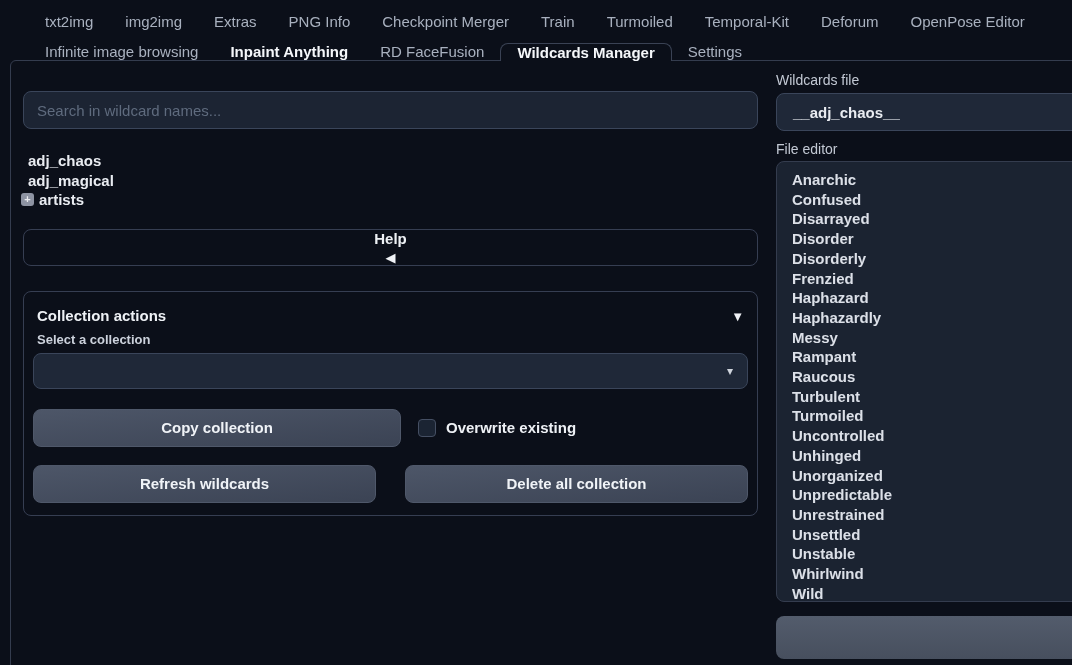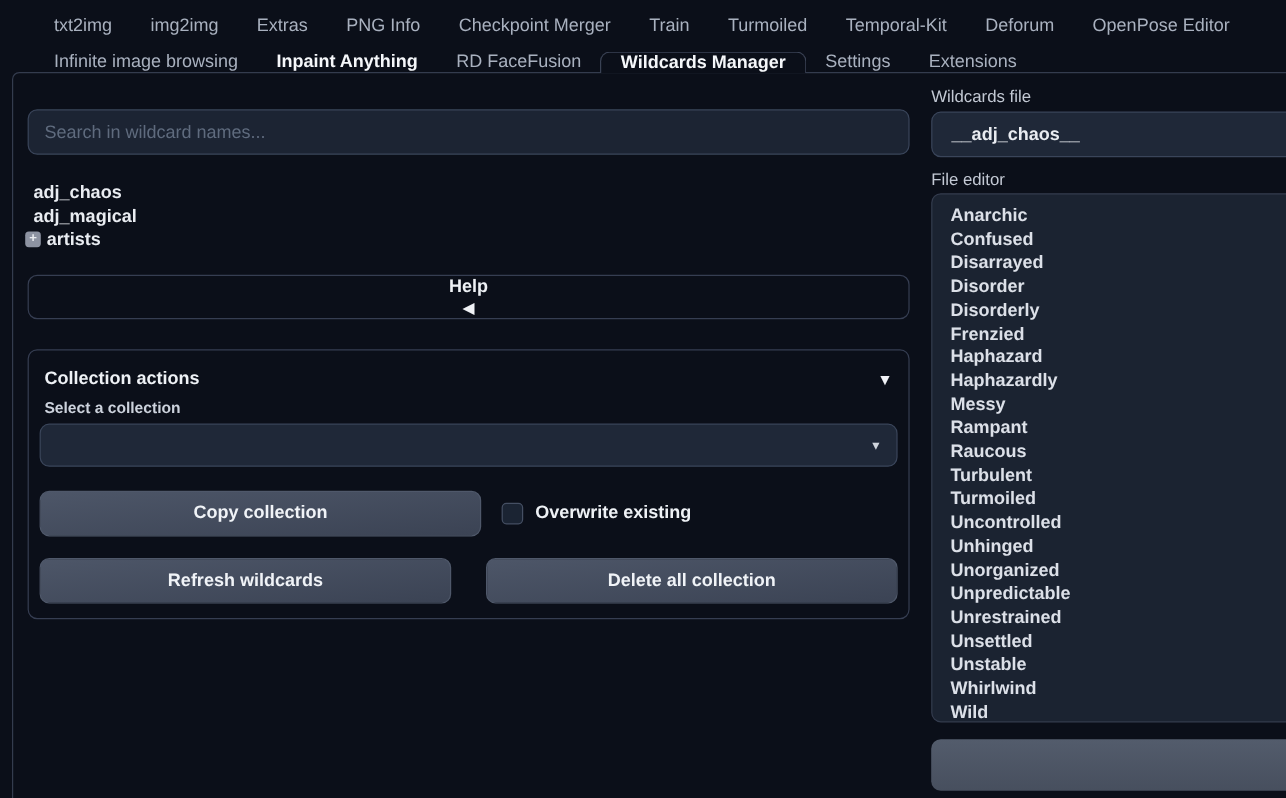--- a/index.html
+++ b/index.html
@@ -124,21 +124,20 @@
   <div class="nav-item">Deforum</div>
   <div class="nav-item">OpenPose Editor</div>
 </div>
 
 <div class="nav">
   <div class="nav-item">Infinite image browsing</div>
   <div class="nav-item hl">Inpaint Anything</div>
   <div class="nav-item">RD FaceFusion</div>
   <div class="nav-item active-tab">Wildcards Manager</div>
   <div class="nav-item">Settings</div>
-  <div class="nav-item">Extensions</div>
 </div>
 
 <div class="content">
 
   <div class="left-col">
 
     <input class="search-input" type="text" placeholder="Search in wildcard names..." style="">
 
     <div class="tree">
       <div class="tree-item">adj_chaos</div>

